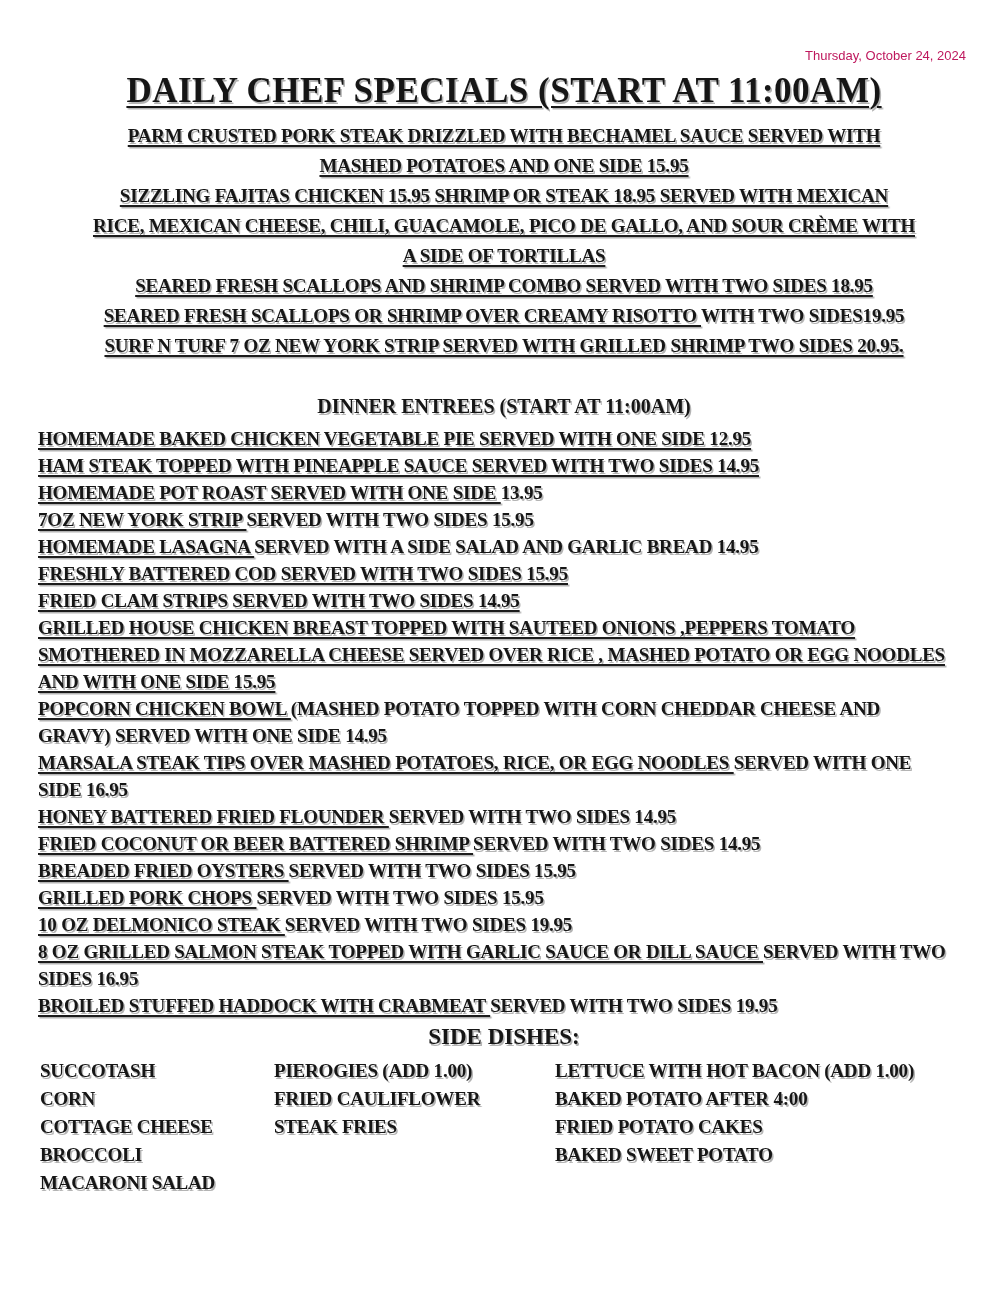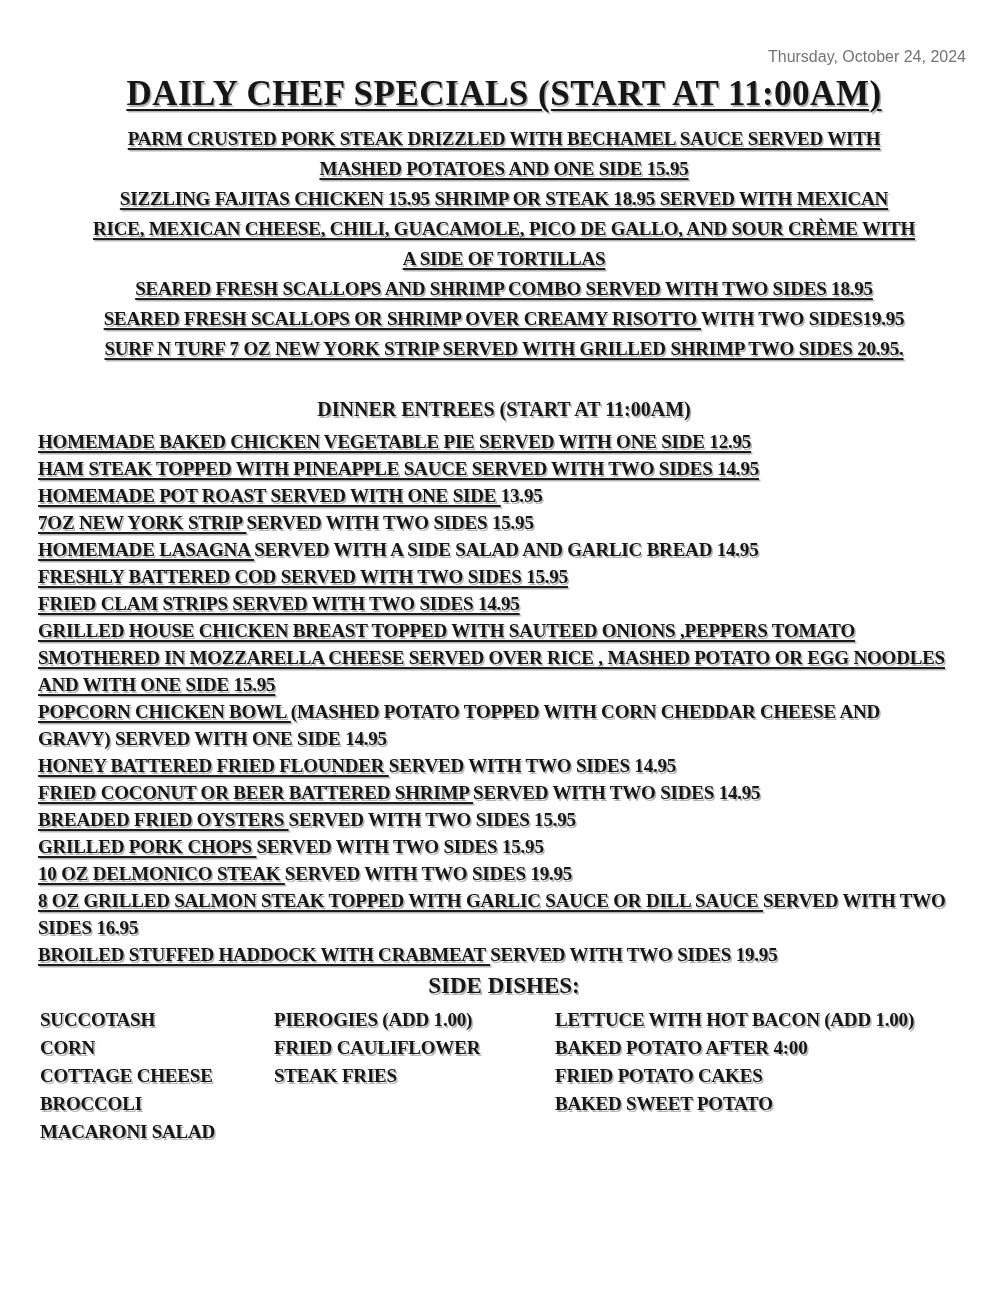--- a/index.html
+++ b/index.html
@@ -12,22 +12,22 @@
     overflow: hidden;
   }
   .page {
     width: 1000px;
     height: 1294px;
     padding: 48px 30px 0 38px;
     background: #ffffff;
   }
   .date {
     font-family: "Liberation Sans", sans-serif;
-    font-size: 16px;
-    color: #737373;
+    font-size: 13px;
+    color: #be185d;
     text-align: right;
     padding-right: 4px;
     margin-bottom: 8px;
   }
   .deco {
     font-family: "Liberation Serif", serif;
     font-weight: bold;
     text-transform: uppercase;
     color: #161616;
     text-shadow: 1.5px 1.5px 0 #b4b4b4;
@@ -114,20 +114,22 @@
       <div class="menu-item"><span class="u">HOMEMADE POT ROAST SERVED WITH ONE SIDE </span><span>13.95</span></div>
       <div class="menu-item"><span class="u">7OZ NEW YORK STRIP </span><span>SERVED WITH TWO SIDES 15.95</span></div>
       <div class="menu-item"><span class="u">HOMEMADE LASAGNA </span><span>SERVED WITH A SIDE SALAD AND GARLIC BREAD 14.95</span></div>
       <div class="menu-item"><span class="u">FRESHLY BATTERED COD SERVED WITH TWO SIDES 15.95</span></div>
       <div class="menu-item"><span class="u">FRIED CLAM STRIPS SERVED WITH TWO SIDES 14.95</span></div>
       <div class="menu-item"><span class="u">GRILLED HOUSE CHICKEN BREAST TOPPED WITH SAUTEED ONIONS ,PEPPERS TOMATO
 SMOTHERED IN MOZZARELLA CHEESE SERVED OVER RICE , MASHED POTATO OR EGG NOODLES
 AND WITH ONE SIDE 15.95</span></div>
       <div class="menu-item"><span class="u">POPCORN CHICKEN BOWL </span><span>(MASHED POTATO TOPPED WITH CORN CHEDDAR CHEESE AND
 GRAVY) SERVED WITH ONE SIDE 14.95</span></div>
+      <div class="menu-item"><span class="u">MARSALA STEAK TIPS OVER MASHED POTATOES, RICE, OR EGG NOODLES </span><span>SERVED WITH ONE
+SIDE 16.95</span></div>
       <div class="menu-item"><span class="u">HONEY BATTERED FRIED FLOUNDER </span><span>SERVED WITH TWO SIDES 14.95</span></div>
       <div class="menu-item"><span class="u">FRIED COCONUT OR BEER BATTERED SHRIMP </span><span>SERVED WITH TWO SIDES 14.95</span></div>
       <div class="menu-item"><span class="u">BREADED FRIED OYSTERS </span><span>SERVED WITH TWO SIDES 15.95</span></div>
       <div class="menu-item"><span class="u">GRILLED PORK CHOPS </span><span>SERVED WITH TWO SIDES 15.95</span></div>
       <div class="menu-item"><span class="u">10 OZ DELMONICO STEAK </span><span>SERVED WITH TWO SIDES 19.95</span></div>
       <div class="menu-item"><span class="u">8 OZ GRILLED SALMON STEAK TOPPED WITH GARLIC SAUCE OR DILL SAUCE </span><span>SERVED WITH TWO
 SIDES 16.95</span></div>
       <div class="menu-item"><span class="u">BROILED STUFFED HADDOCK WITH CRABMEAT </span><span>SERVED WITH TWO SIDES 19.95</span></div>
     </div>
 

